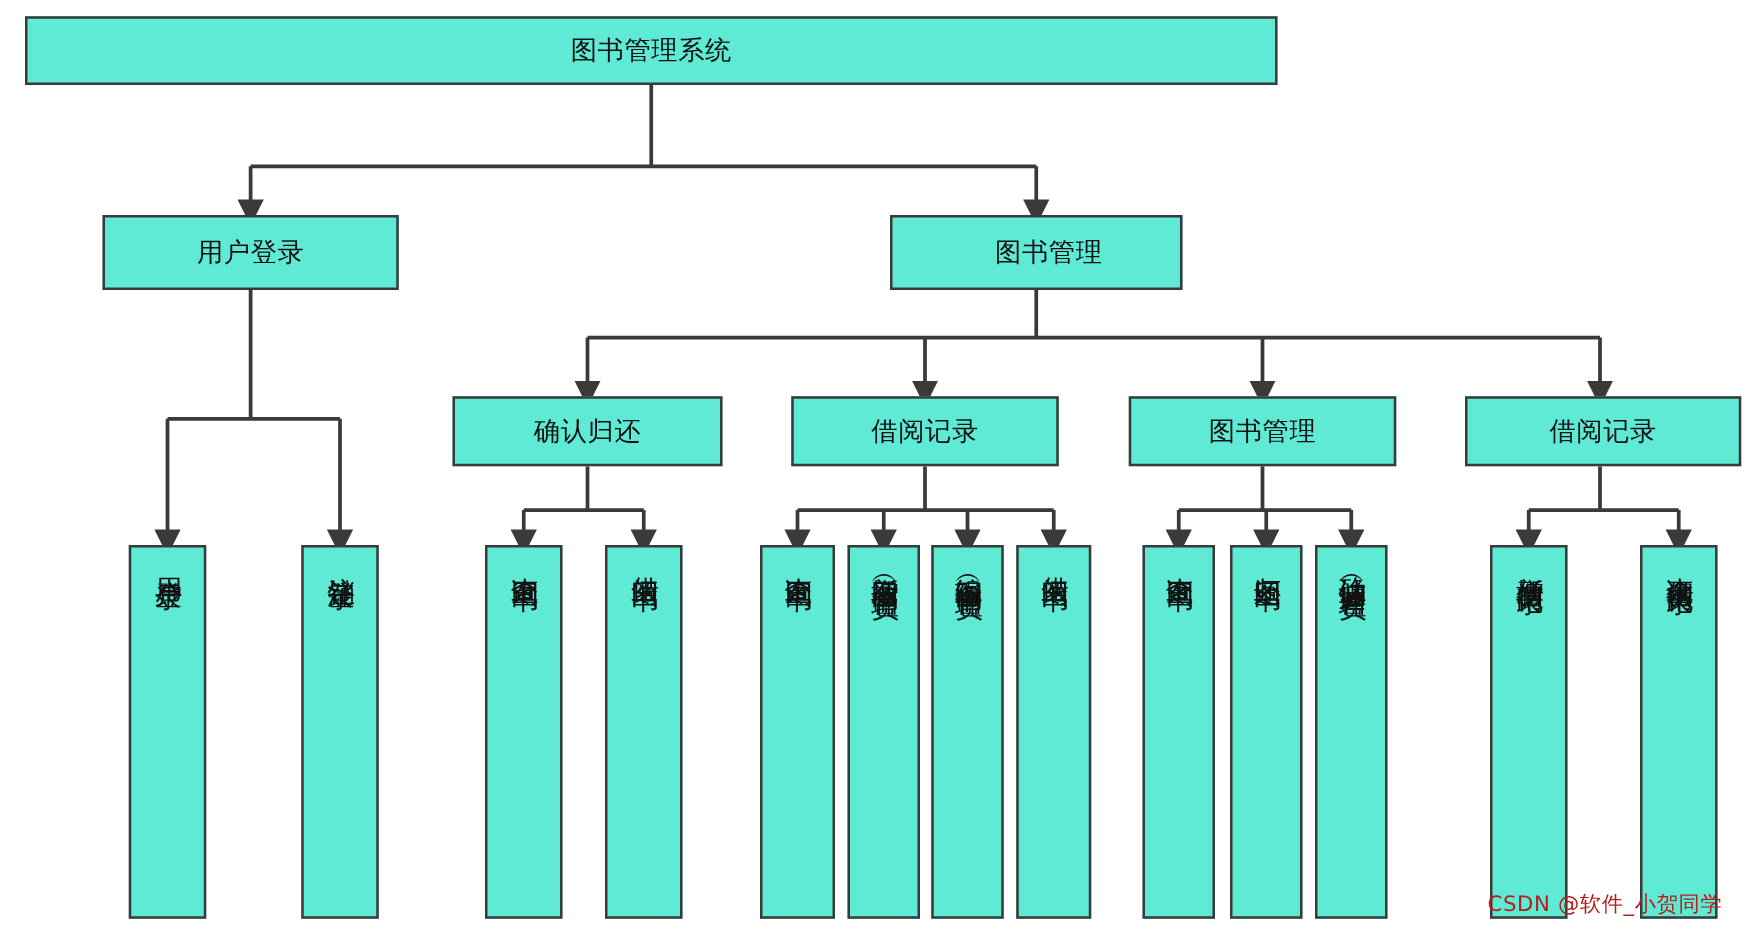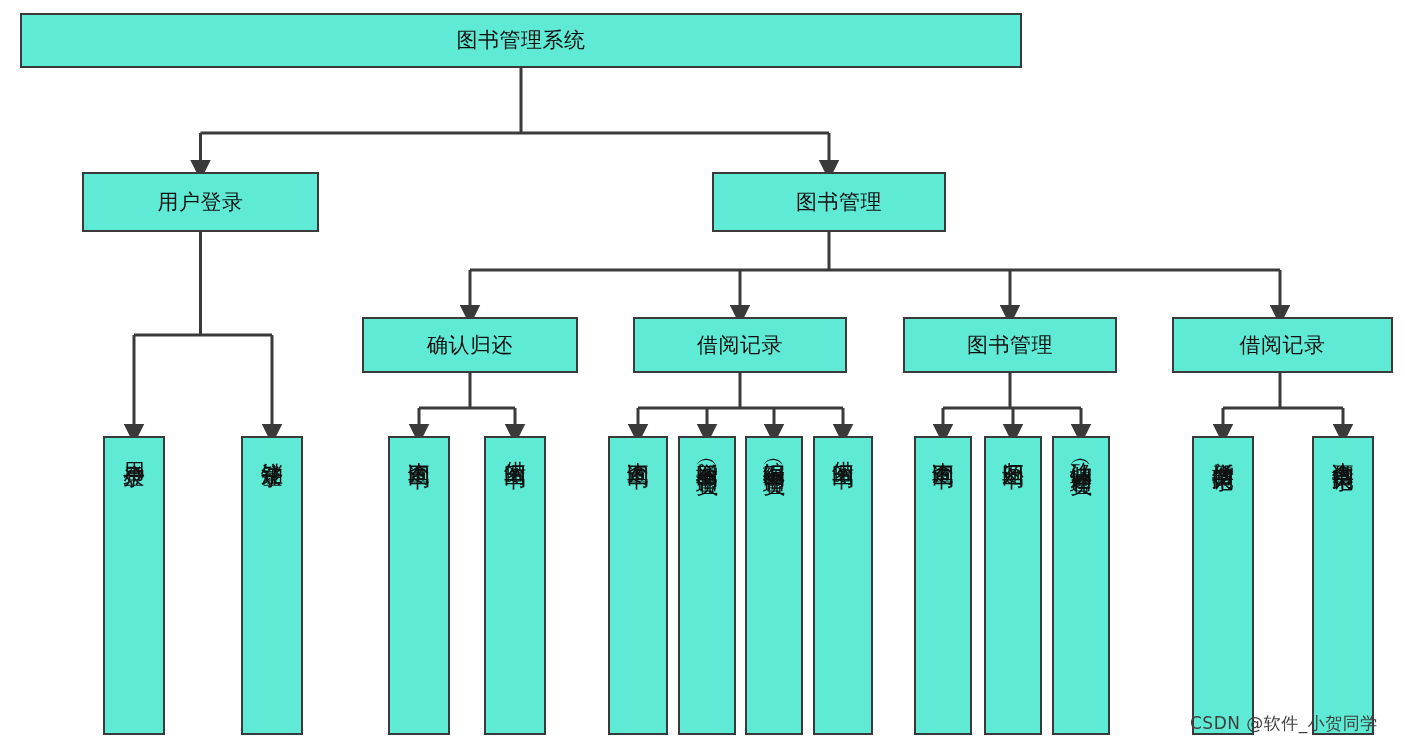--- a/index.html
+++ b/index.html
@@ -52,21 +52,21 @@
     writing-mode: vertical-rl;
     text-orientation: upright;
     font-size: 22px;
     letter-spacing: 2px;
     line-height: 1.0;
     white-space: nowrap;
   }
   .watermark {
     position: absolute;
     font-size: 17px;
-    color: #404040;
+    color: #b91c1c;
     white-space: nowrap;
     letter-spacing: 0.5px;
     user-select: none;
   }
 </style>
 </head>
 <body>
 
 <div id="diagram-root">
 

